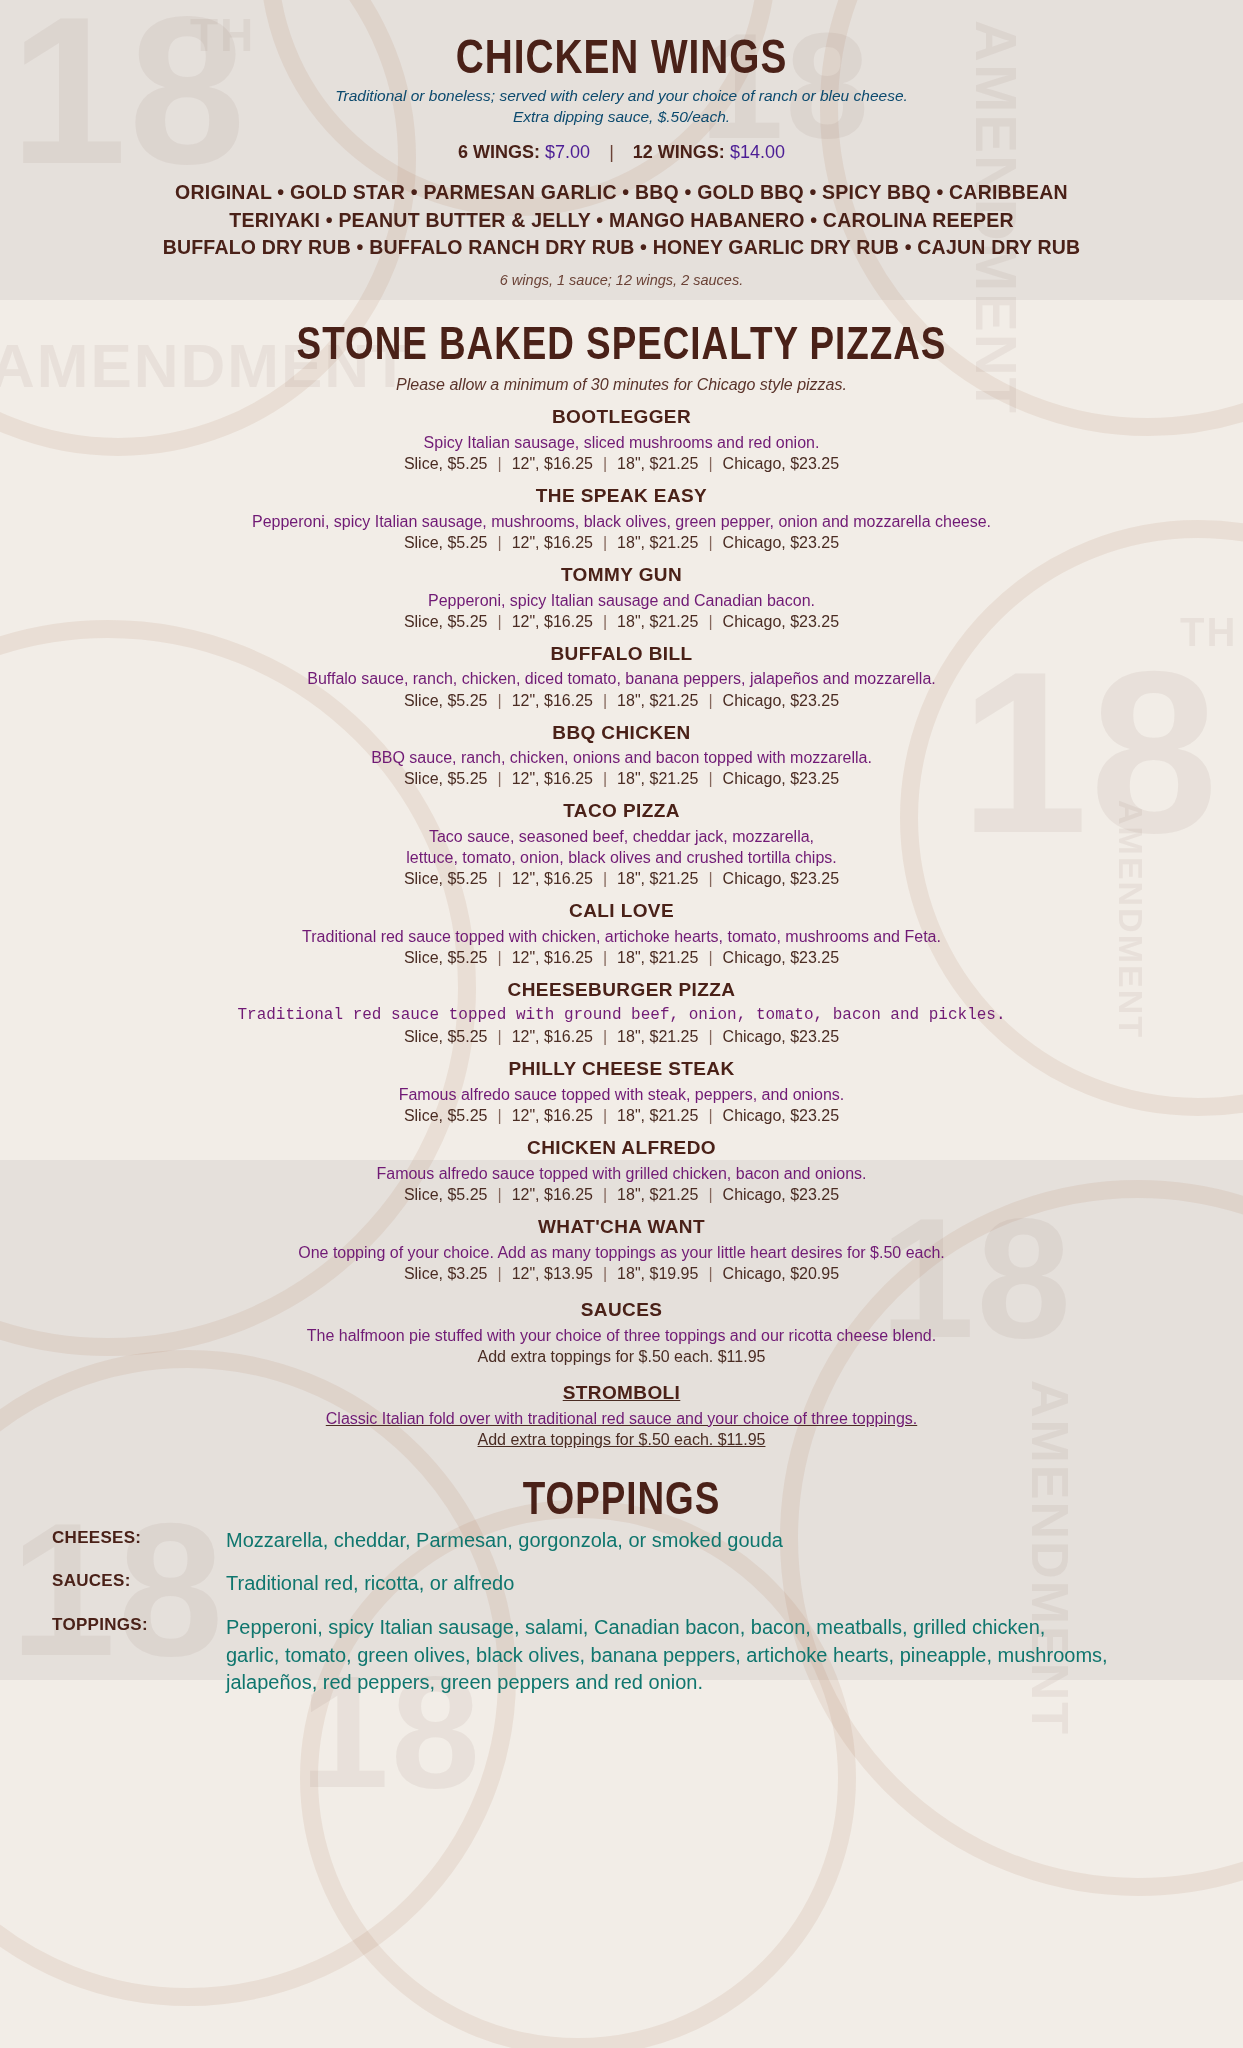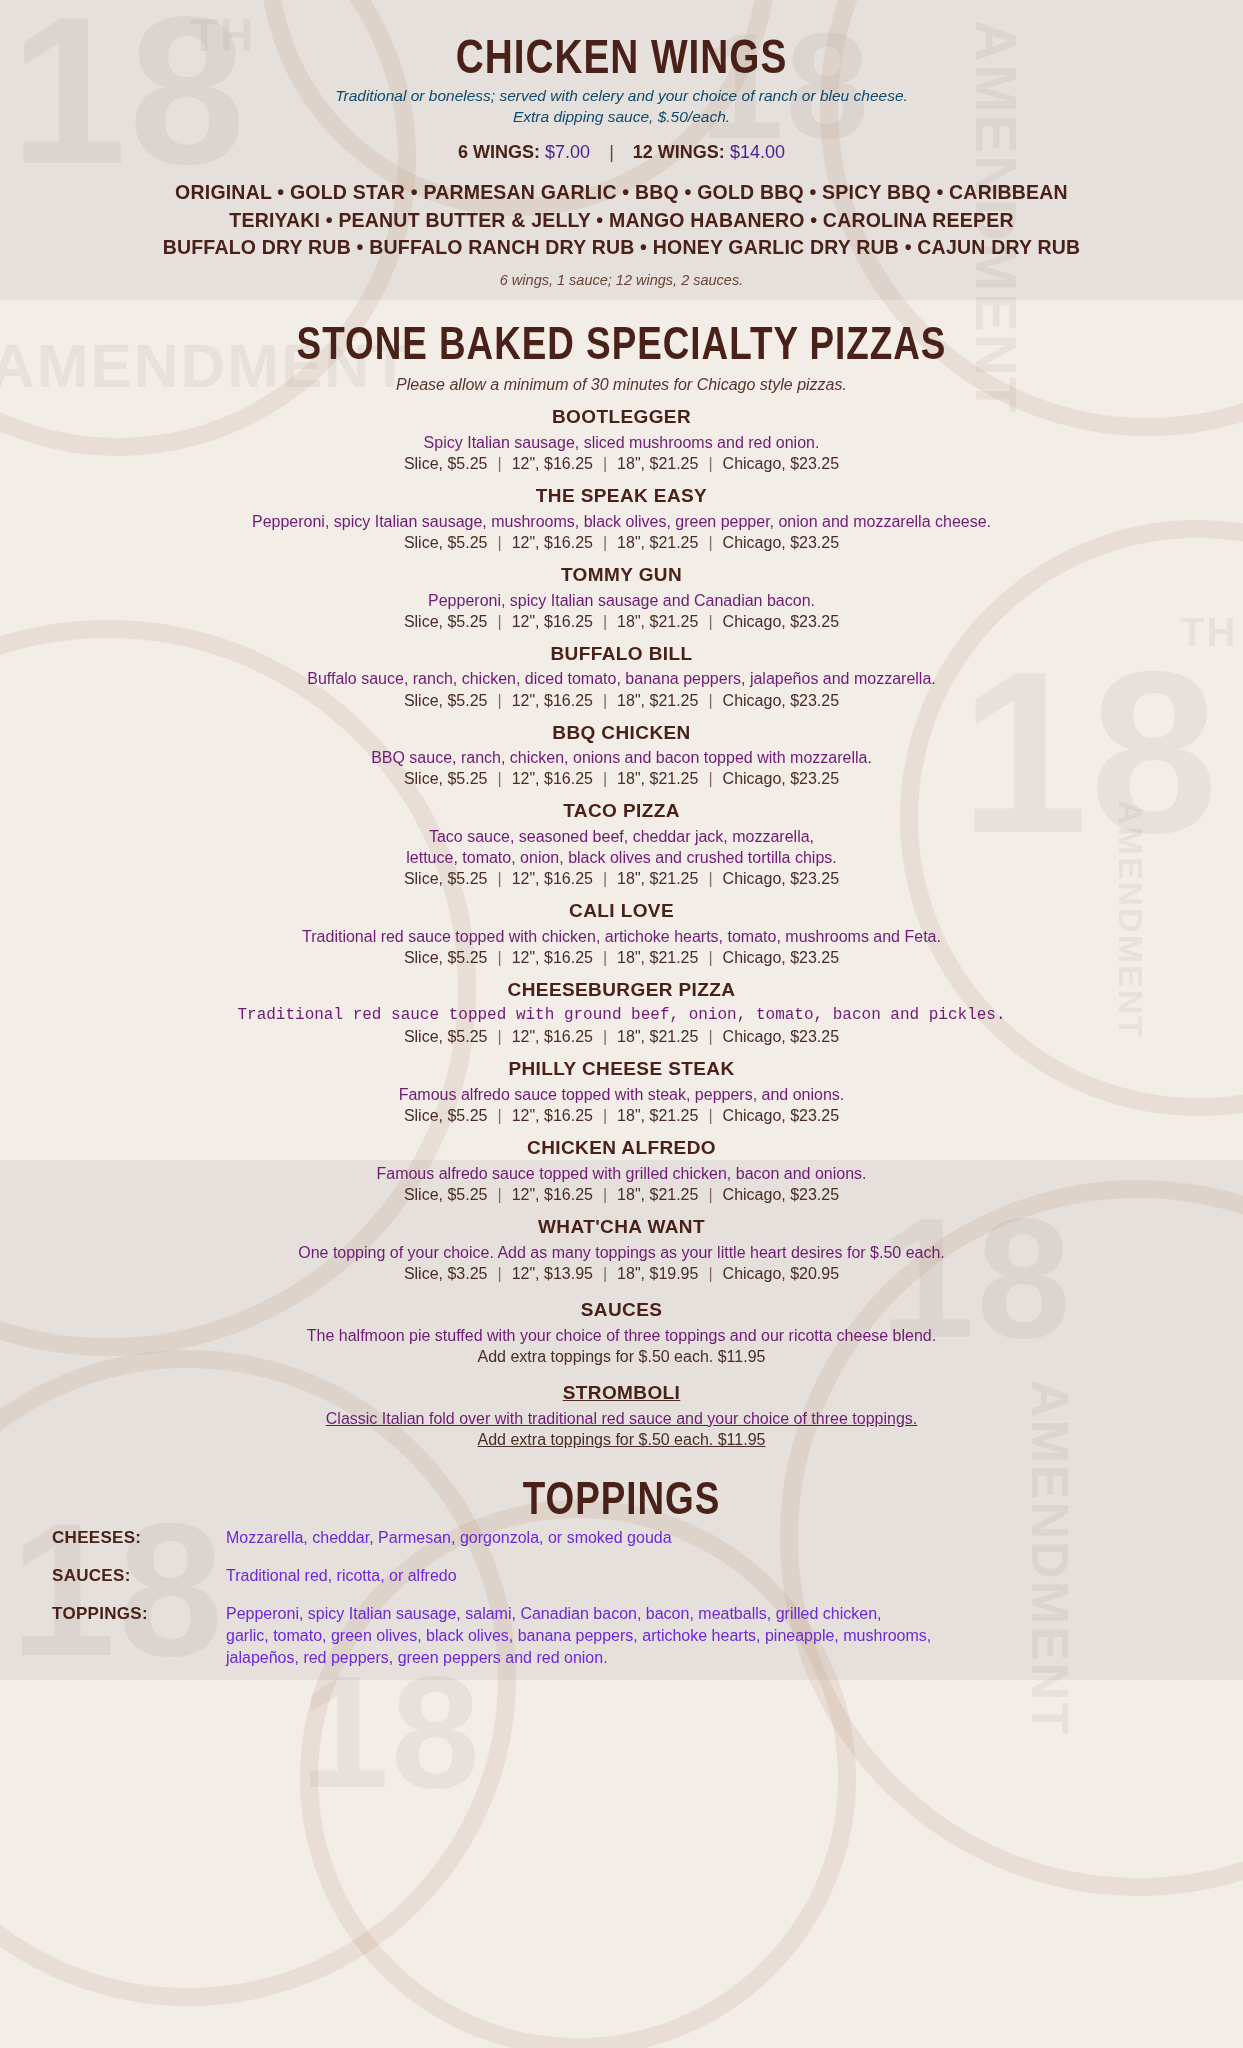--- a/index.html
+++ b/index.html
@@ -157,22 +157,22 @@
   .top-label {
     width: 148px;
     flex: 0 0 148px;
     font-weight: bold;
     font-size: 17px;
     color: #4a2118;
     letter-spacing: 0.3px;
     padding-top: 1px;
   }
   .top-val {
-    font-size: 16px;
-    color: #6d28d9;
+    font-size: 20px;
+    color: #0f766e;
     line-height: 1.38;
   }
 </style>
 </head>
 <body>
 
 <div class="bg-layer">
   <div class="gray-band" style="left:0;top:0;width:1243px;height:300px;"></div>
   <div class="gray-band" style="left:0;top:1160px;width:1243px;height:520px;"></div>
 

